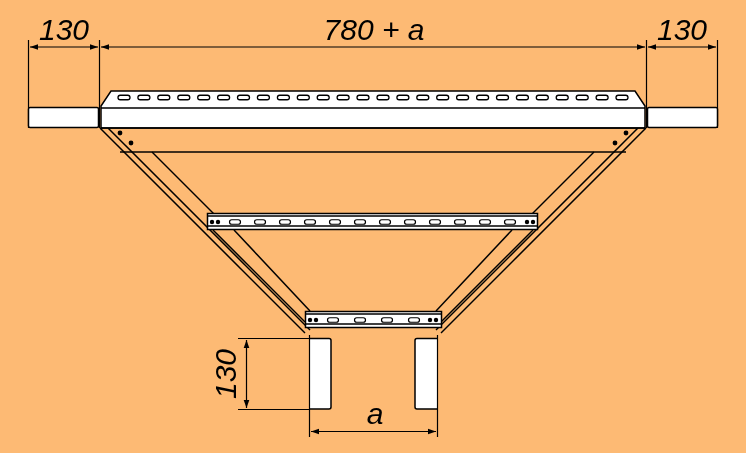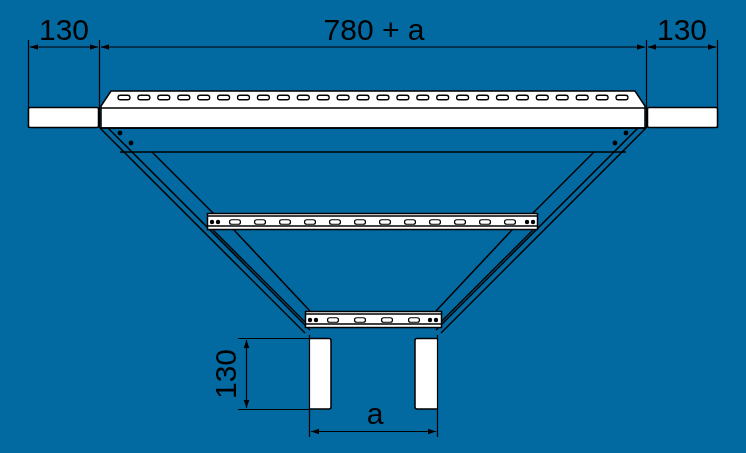--- a/index.html
+++ b/index.html
@@ -1,16 +1,16 @@
 <!DOCTYPE html>
 <html><head>
 <meta charset="utf-8">
 <style>
   html, body { margin: 0; padding: 0; background: #ffffff; }
-  #canvas { position: relative; width: 746px; height: 453px; overflow: hidden; background: #0369a1; }
+  #canvas { position: relative; width: 746px; height: 453px; overflow: hidden; background: #fdba74; font-style: italic; }
   svg { position: absolute; left: 0; top: 0; }
   .lbl { font-family: "Liberation Sans", "DejaVu Sans", sans-serif; fill: #000; }
 </style>
 </head>
 <body>
 
 <div id="canvas">
 <svg width="746" height="453" viewBox="0 0 746 453" xmlns="http://www.w3.org/2000/svg">
   <defs>
     <marker id="arr" viewBox="0 0 10 10" refX="10" refY="5" markerWidth="14" markerHeight="8" orient="auto-start-reverse" markerUnits="userSpaceOnUse">

